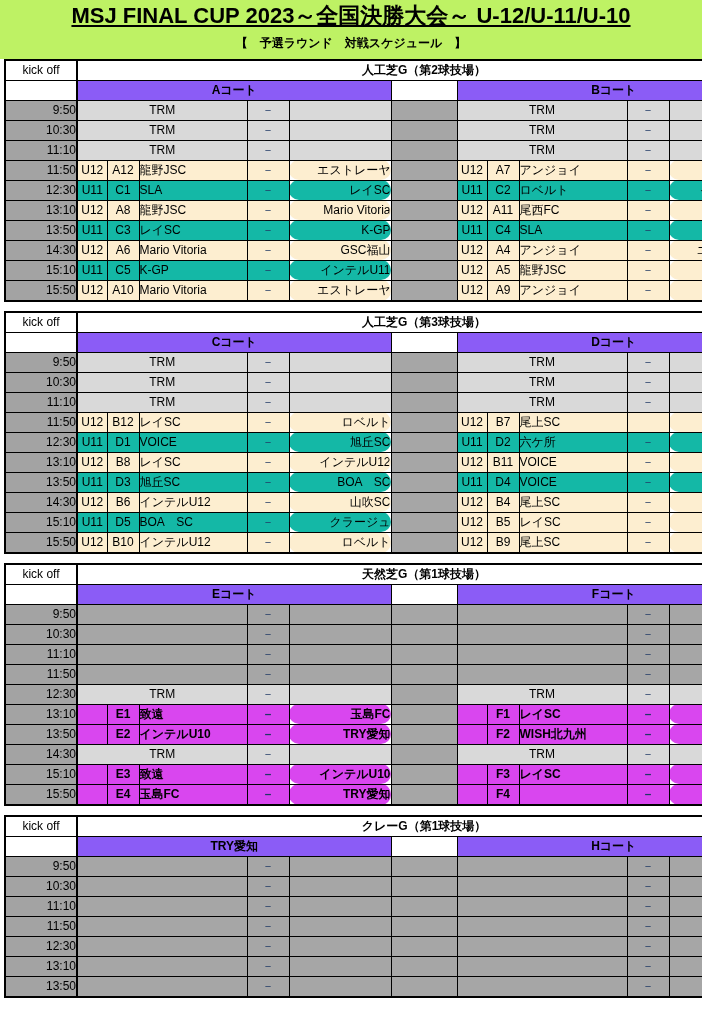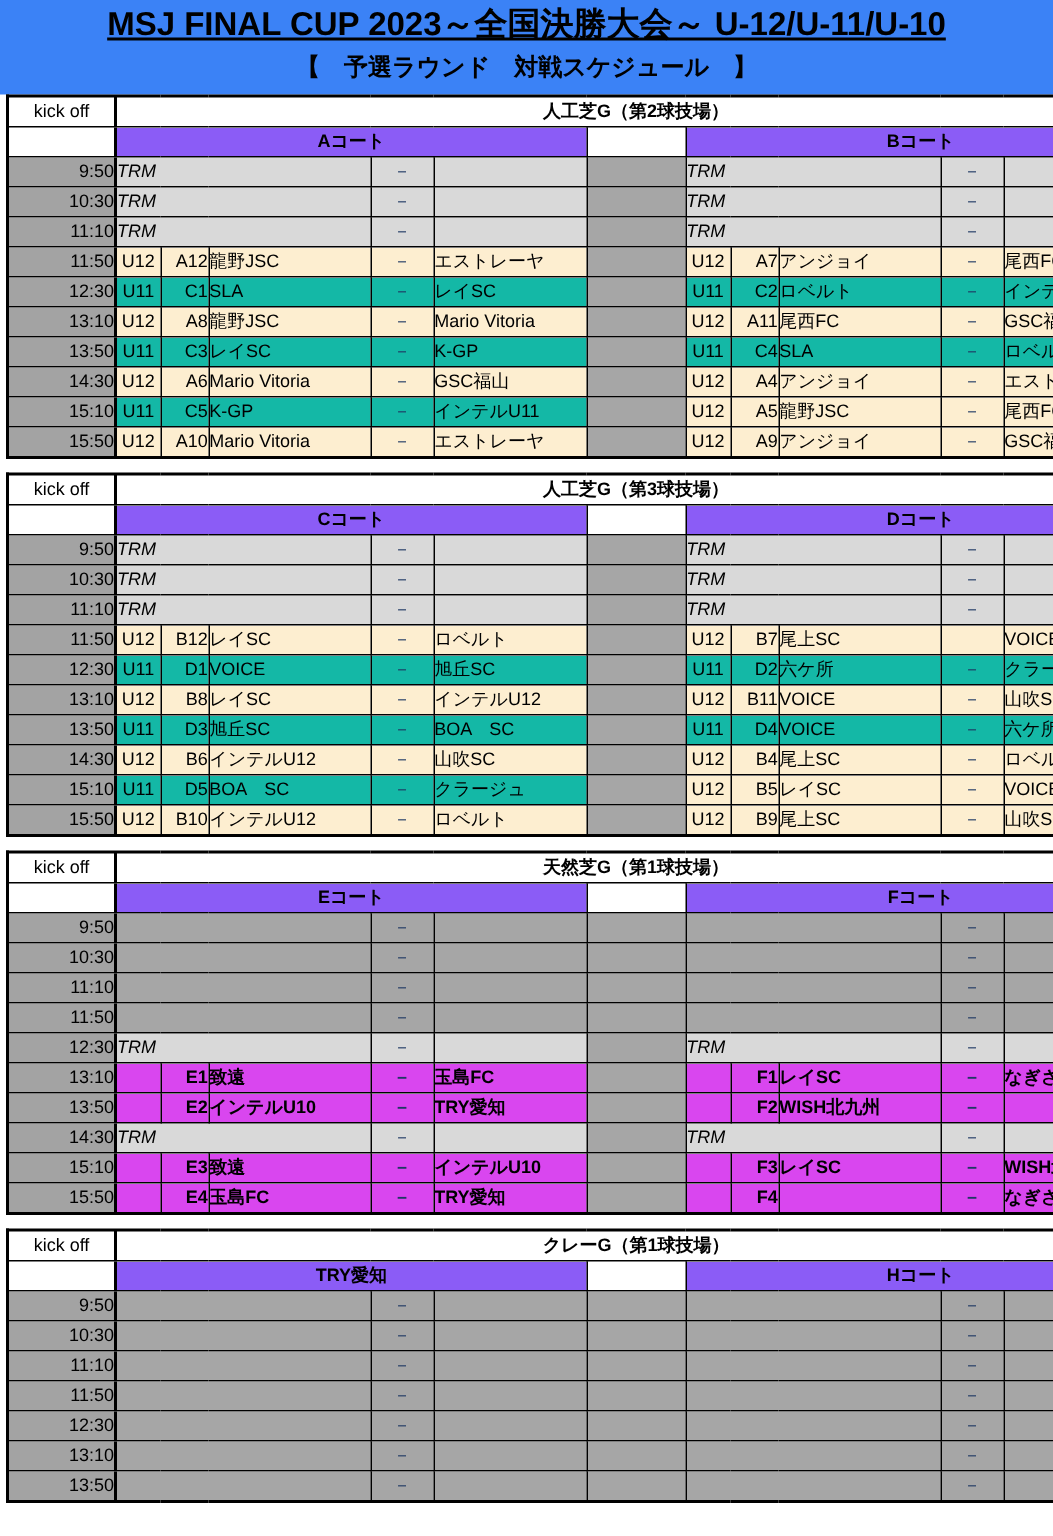--- a/index.html
+++ b/index.html
@@ -11,35 +11,35 @@
     width: 702px;
     height: 1024px;
     font-family: "Liberation Sans", "DejaVu Sans", sans-serif;
     color: #000000;
     overflow: hidden;
   }
   .page { position: relative; width: 702px; height: 1024px; }
 
   
   .hdr-band {
-    background: #3b82f6;
+    background: #bef264;
     padding: 2px 0 4px 0;
   }
   .hdr-title {
     text-align: center;
     font-size: 22px;
     font-weight: bold;
     letter-spacing: 0px;
     text-decoration: underline;
     line-height: 1.25;
     white-space: nowrap;
   }
   .hdr-sub {
     text-align: center;
-    font-size: 16px;
+    font-size: 12px;
     font-weight: bold;
     padding-top: 5px;
     padding-bottom: 3px;
   }
 
   .sched-label {
     margin: 14px 0 4px 4px;
     font-size: 13px;
     font-weight: bold;
     display: inline-block;
@@ -93,35 +93,35 @@
   }
   .t-court {
     text-align: center;
     font-weight: bold;
     font-size: 12px;
     background: #8b5cf6;
   }
   .t-gap { background: #a6a6a6; border-left: 1px solid #000; border-right: 1px solid #000; }
   .t-gap.top { background: #ffffff; }
   .cat  { padding-left: 3px; text-align: center; }
-  .no   { padding-left: 4px; text-align: right; }
+  .no   { padding-left: 4px; text-align: center; }
   .home { padding-left: 6px; text-align: left; }
   .dash { text-align: center; color: #1f3864; }
-  .away { text-align: left; }
+  .away { text-align: right; border-radius: 10px; }
 
   .small { font-size: 10px; }
 
   
   .f-empty { background: #a6a6a6; }
   .f-trm   { background: #d9d9d9; }
   .f-u12   { background: #fdeed0; }
   .f-u11   { background: #14b8a6; }
   .f-u10   { background: #d946ef; font-weight: bold; }
 
-  .trm-label { padding-left: 3px; text-align: left; font-style: italic; }
+  .trm-label { padding-left: 3px; text-align: center; }
 </style>
 </head>
 <body>
 
 <div class="page">
 
   <div class="hdr-band">
     <div class="hdr-title">MSJ FINAL CUP 2023～全国決勝大会～ U-12/U-11/U-10</div>
     <div class="hdr-sub">【　予選ラウンド　対戦スケジュール　】</div>
   </div>

